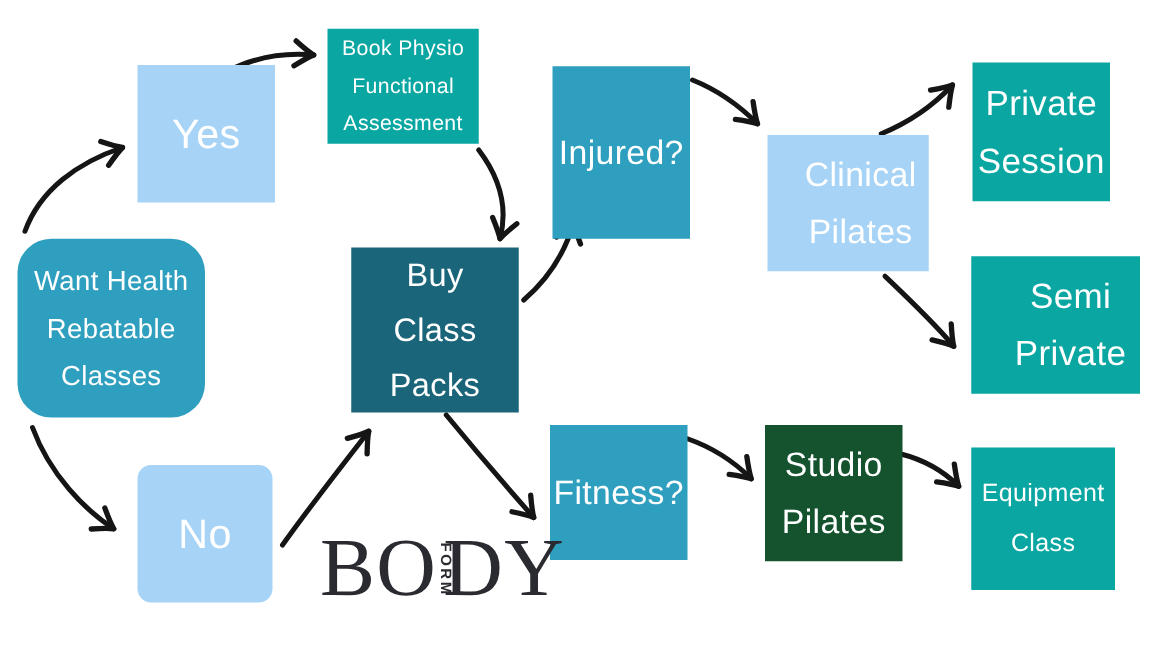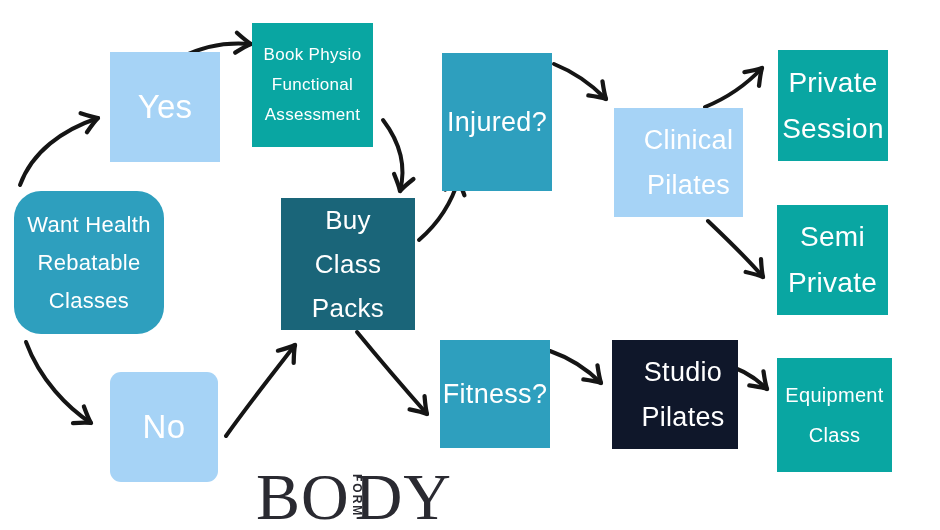--- a/index.html
+++ b/index.html
@@ -26,35 +26,35 @@
     justify-content: center;
     text-align: center;
     color: #ffffff;
     white-space: pre-line;
     font-weight: 400;
     letter-spacing: 0.3px;
   }
   #n-want      { left: 14px;  top: 191px; width: 150px; height: 143px; font-size: 22px; line-height: 38px; border-radius: 27px; }
   #n-yes       { left: 110px; top: 52px;  width: 110px; height: 110px; font-size: 33px; }
   #n-no        { left: 110px; top: 372px; width: 108px; height: 110px; font-size: 33px; }
-  #n-book      { left: 252px; top: 23px;  width: 121px; height: 124px; font-size: 17px; line-height: 30px; }
+  #n-book      { left: 262px; top: 23px;  width: 121px; height: 92px; font-size: 17px; line-height: 30px; }
   #n-buy       { left: 281px; top: 198px; width: 134px; height: 132px; font-size: 26px; line-height: 44px; }
   #n-injured   { left: 442px; top: 53px;  width: 110px; height: 138px; font-size: 27px; }
   #n-fitness   { left: 440px; top: 340px; width: 110px; height: 108px; font-size: 27px; }
   #n-clinical  { left: 614px; top: 108px; width: 109px; height: 109px; font-size: 27px; line-height: 45px; }
   #n-studio    { left: 612px; top: 340px; width: 110px; height: 109px; font-size: 27px; line-height: 45px; }
   #n-private   { left: 778px; top: 50px;  width: 110px; height: 111px; font-size: 28px; line-height: 46px; }
-  #n-semi      { left: 777px; top: 205px; width: 111px; height: 110px; font-size: 28px; line-height: 46px; }
+  #n-semi      { left: 777px; top: 205px; width: 111px; height: 110px; font-size: 28px; line-height: 46px; padding-left: 24px; }
   #n-equipment { left: 777px; top: 358px; width: 115px; height: 114px; font-size: 20px; line-height: 40px; }
 
   .logo {
     position: absolute;
-    left: 256px; top: 468px;
+    left: 256px; top: 426px;
     display: flex;
-    align-items: center;
+    align-items: flex-end;
     color: #2a2a31;
   }
   .logo-main {
     font-family: "Liberation Serif", serif;
     font-size: 66px;
     line-height: 58px;
     letter-spacing: 1px;
     font-weight: 400;
   }
   .logo-vert {
@@ -105,21 +105,21 @@
   <div class="node" id="n-book" style="background: rgb(9, 166, 162);">Book Physio
 Functional
 Assessment</div>
   <div class="node" id="n-buy" style="background: rgb(26, 101, 121);">Buy
 Class
 Packs</div>
   <div class="node" id="n-injured" style="background: rgb(46, 159, 190);">Injured?</div>
   <div class="node" id="n-fitness" style="background: rgb(46, 159, 190);">Fitness?</div>
   <div class="node" id="n-clinical" style="background: rgb(166, 211, 246); padding-left: 20px;">Clinical
 Pilates</div>
-  <div class="node" id="n-studio" style="background: #0f172a; padding-left: 16px;">Studio
+  <div class="node" id="n-studio" style="background: #14532d;">Studio
 Pilates</div>
   <div class="node" id="n-private" style="background: rgb(9, 166, 162);">Private
 Session</div>
   <div class="node" id="n-semi" style="background: rgb(9, 166, 162);">Semi
 Private</div>
   <div class="node" id="n-equipment" style="background: rgb(9, 166, 162);">Equipment
 Class</div>
 
   <div class="logo">
     <span class="logo-main">BO</span>

